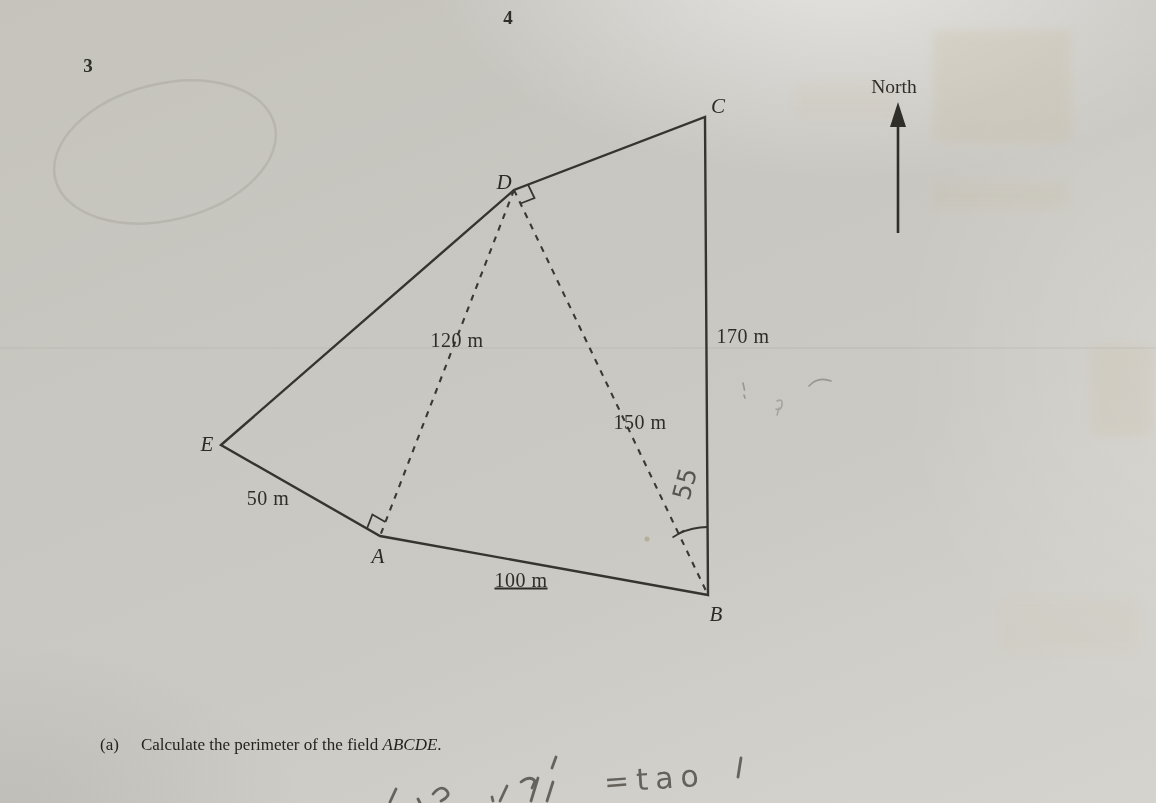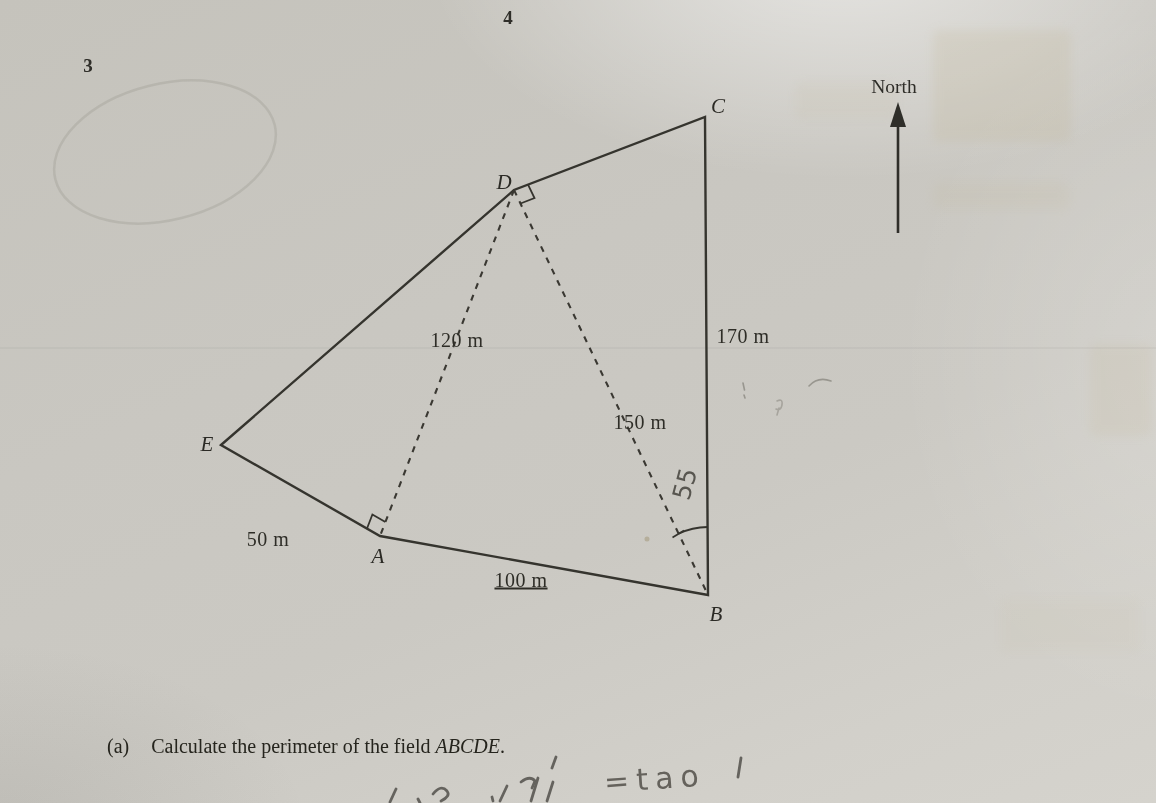--- a/index.html
+++ b/index.html
@@ -15,21 +15,21 @@
   }
   .lbl{position:absolute;transform:translate(-50%,-50%);white-space:nowrap;color:#32312b;}
   .vertex{font-style:italic;font-size:21px;color:#2b2a25;}
   .meas{font-size:20px;color:#2e2d27;letter-spacing:0.5px;}
   .pgnum{font-size:19px;font-weight:bold;color:#2f2e29;}
   .north{font-size:19.5px;color:#2e2d28;text-align:center;}
   .scalenote{position:absolute;left:853px;top:336px;font-size:19px;line-height:29px;
     letter-spacing:0.8px;color:#33322c;}
   .scalenote div{white-space:nowrap;}
   .caption{position:absolute;left:104px;top:674px;font-size:21.5px;color:#25241d;}
-  .question{position:absolute;left:107px;top:735px;font-size:20px;color:#25241d;}
+  .question{position:absolute;left:100px;top:735px;font-size:17px;color:#25241d;}
   .italic{font-style:italic;}
   .partlabel{margin-right:22px;}
   .hw-55{
     position:absolute;left:685px;top:484px;font-family:"DejaVu Sans",sans-serif;
     font-size:25px;color:#45433d;opacity:0.85;
     transform:translate(-50%,-50%) rotate(-75deg);
   }
   .hw-bottom{
     position:absolute;left:604px;top:761px;font-family:"DejaVu Sans",sans-serif;
     font-size:30px;color:#4e4b45;opacity:0.82;letter-spacing:7px;
@@ -106,21 +106,21 @@
 
   <span class="lbl vertex" style="left:378px;top:556px;">A</span>
   <span class="lbl vertex" style="left:716px;top:614px;">B</span>
   <span class="lbl vertex" style="left:718px;top:106px;">C</span>
   <span class="lbl vertex" style="left:504px;top:182px;">D</span>
   <span class="lbl vertex" style="left:207px;top:444px;">E</span>
 
   <span class="lbl meas" style="left:457px;top:340px;">120 m</span>
   <span class="lbl meas" style="left:640px;top:385px;margin-top:37px;">150 m</span>
   <span class="lbl meas" style="left:743px;top:336px;">170 m</span>
-  <span class="lbl meas" style="left:268px;top:498px;margin-top:41px;">50 m</span>
+  <span class="lbl meas" style="left:268px;top:498px;">50 m</span>
   <span class="lbl meas" style="left:521px;top:580px;text-decoration:underline;">100 m</span>
 
   <span class="lbl north" style="left:894px;top:87px;">North</span>
 
   <span class="hw-55">55</span>
 
   <div class="question">
     <span class="partlabel">(a)</span><span>Calculate the perimeter of the field </span><span class="italic">ABCDE</span><span>.</span>
   </div>
 

